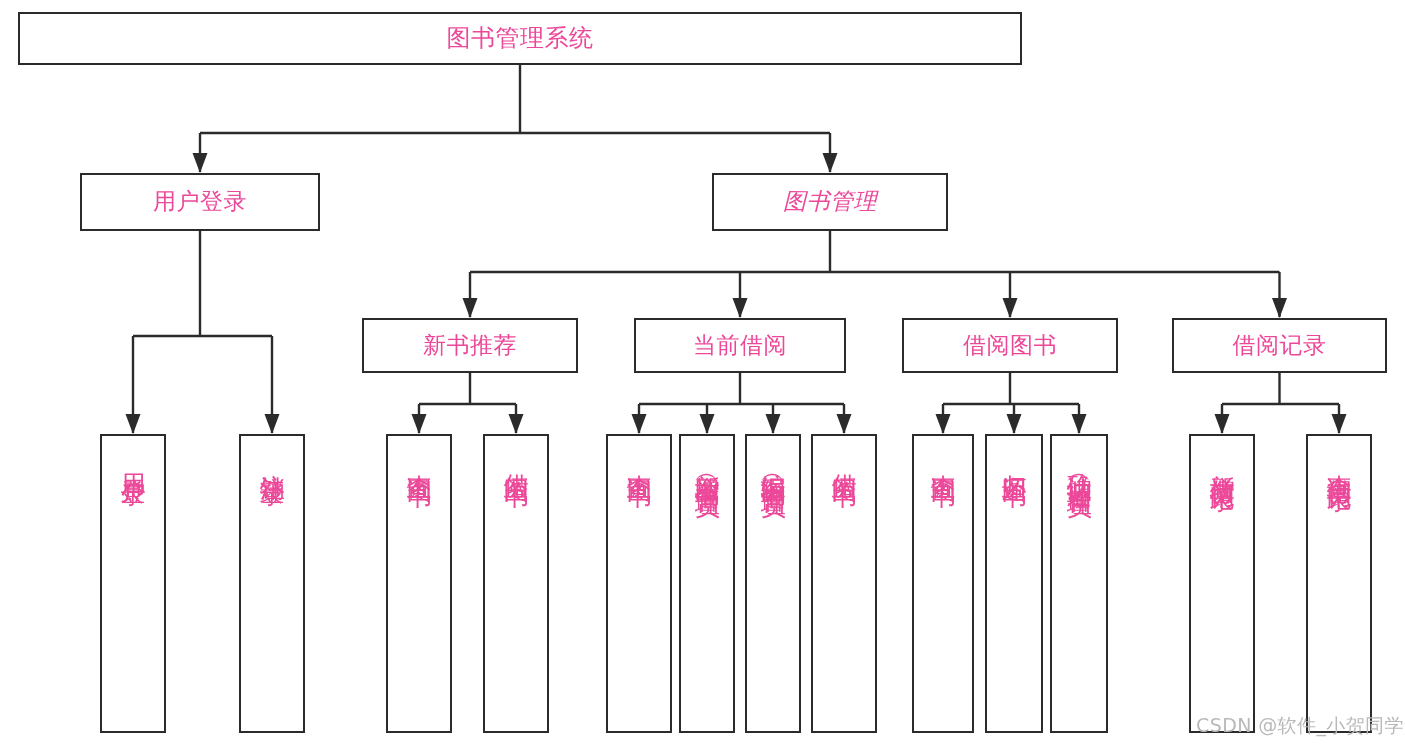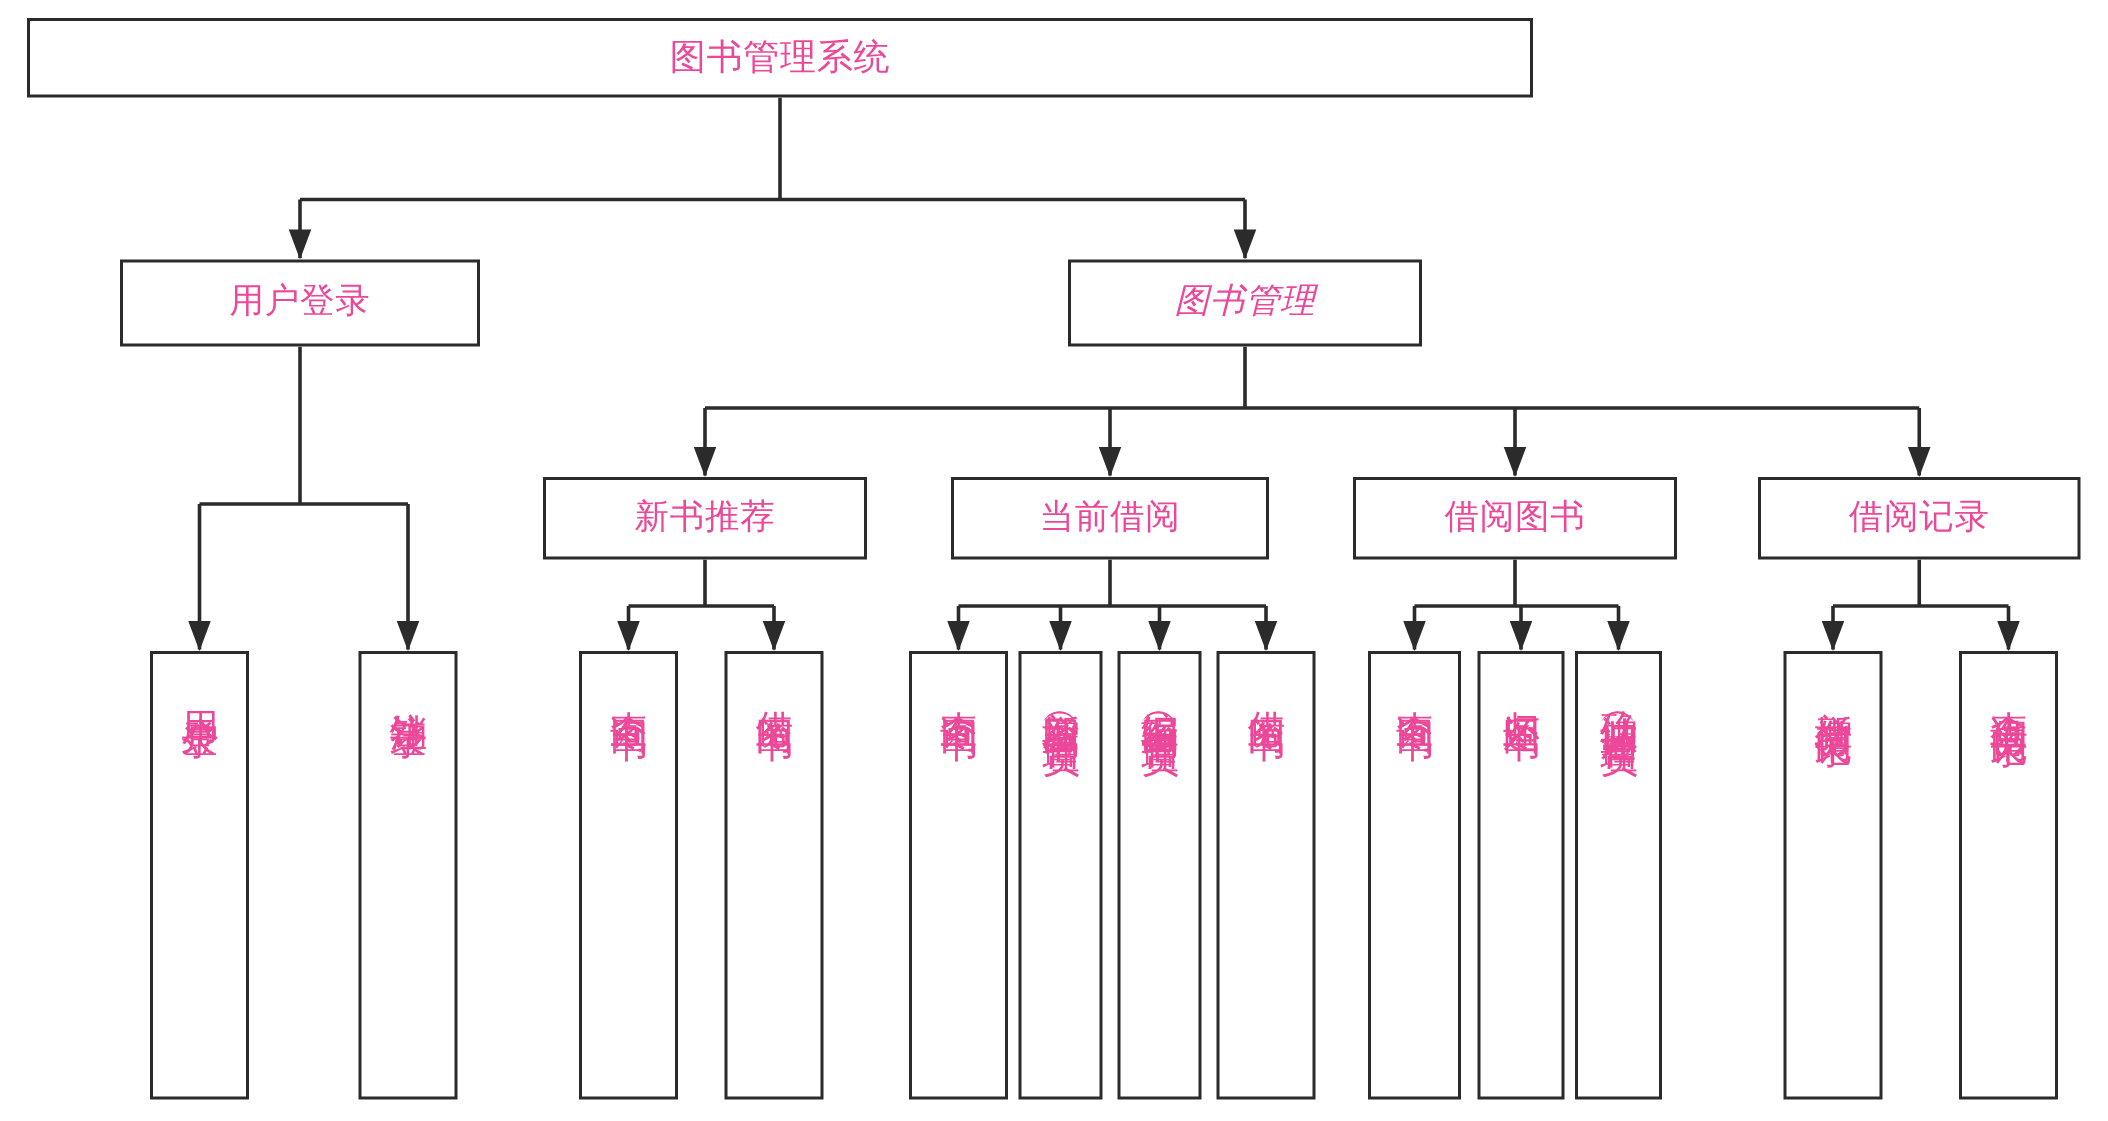--- a/index.html
+++ b/index.html
@@ -184,13 +184,14 @@
       <div class="node vert" style="left: 1050px; top: 434px; width: 58px; height: 299px;">
         <span class="label">确认归还（管理员）</span>
       </div>
       <div class="node vert" style="left: 1189px; top: 434px; width: 66px; height: 299px;">
         <span class="label">新增借阅记录</span>
       </div>
       <div class="node vert" style="left: 1306px; top: 434px; width: 66px; height: 299px;">
         <span class="label">查询借阅记录</span>
       </div>
     </div>
+  <div class="watermark" style="left: 1196px; top: 713px;">CSDN @软件_小贺同学</div>
 </div>
 
 </body></html>

